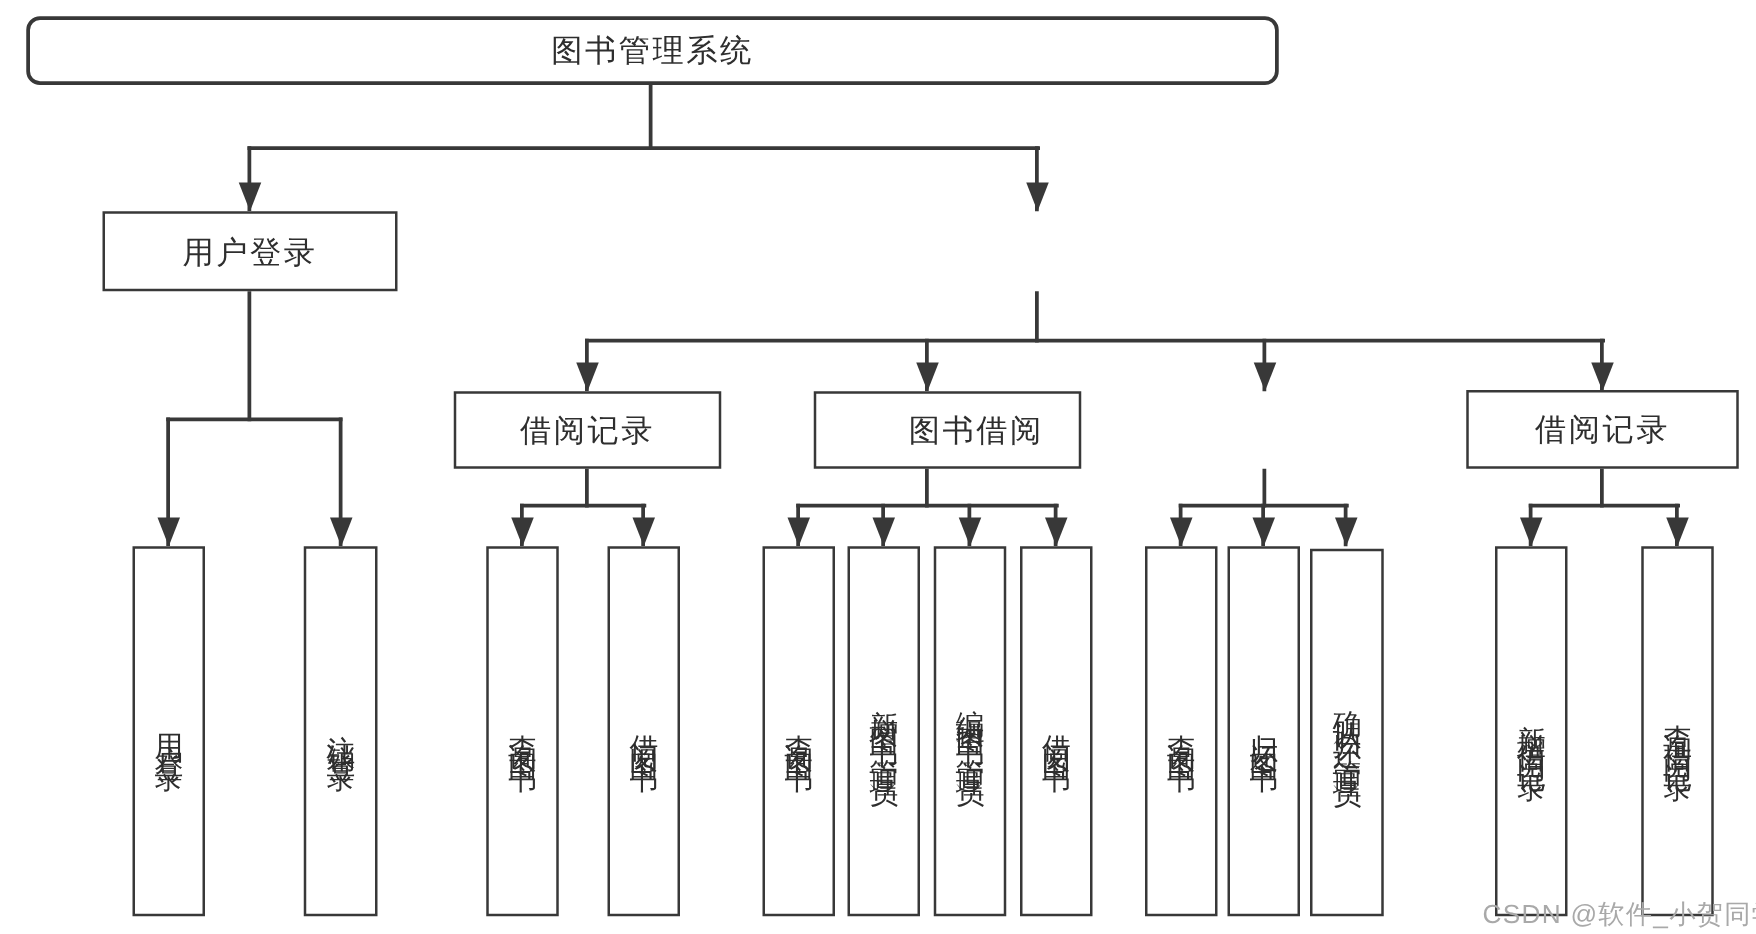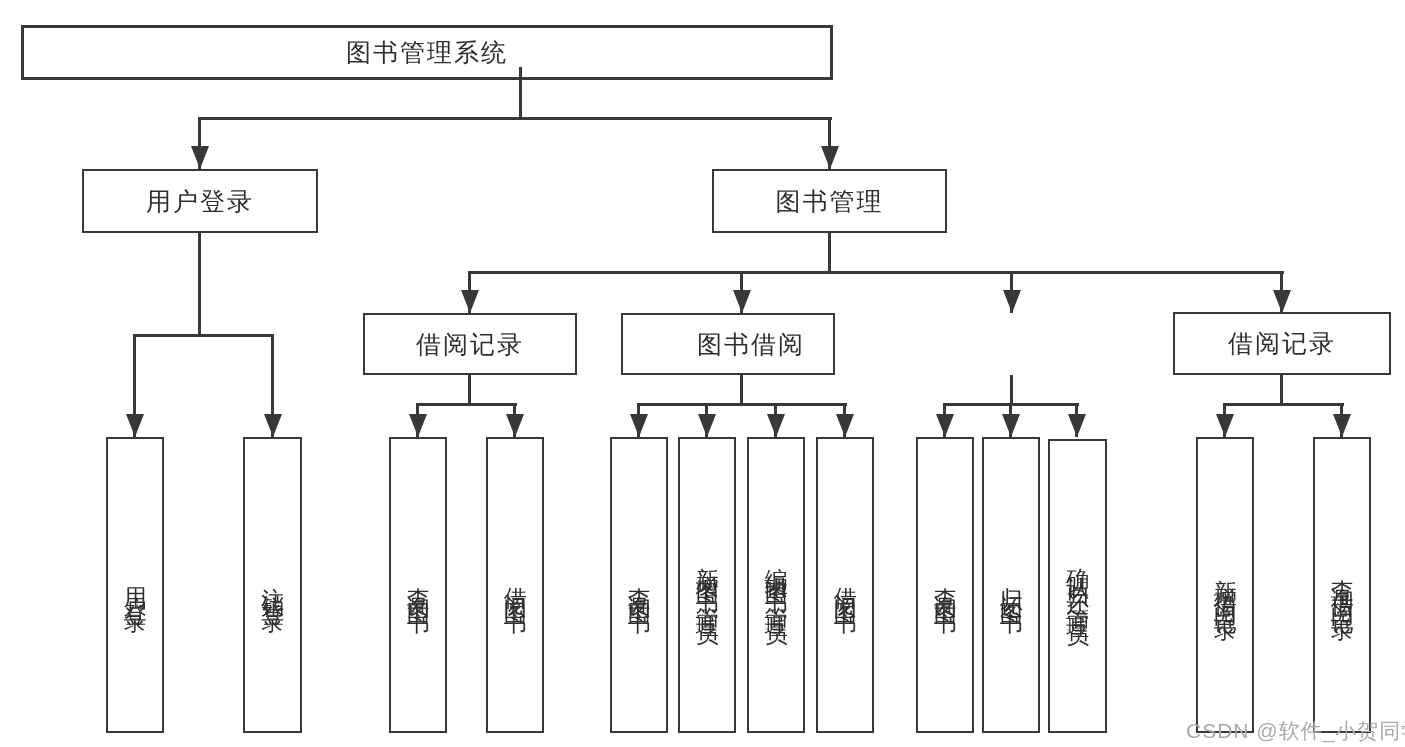--- a/index.html
+++ b/index.html
@@ -54,36 +54,33 @@
     white-space: nowrap;
     z-index: 5;
     letter-spacing: 1px;
   }
 </style>
 </head>
 <body>
 
 <div id="canvas">
 
-  <div class="box hbox rootbox" style="left:21px; top:25px; width:812px; height:55px;">
+  <div class="box hbox rootbox" style="left:21px; top:13px; width:1002px; height:55px;border-radius:11px;">
     <span>图书管理系统</span>
   </div>
 
   <div class="vline" style="left:519px; top:67px; height:52px;"></div>
   <div class="hline" style="left:198px; top:117px; width:634px;"></div>
   <div class="vline" style="left:198px; top:117px; height:52px;"></div>
   <div class="arrow" style="left:191px; top:146px;"></div>
   <div class="vline" style="left:828px; top:117px; height:52px;"></div>
   <div class="arrow" style="left:821px; top:146px;"></div>
 
   <div class="box hbox" style="left:82px; top:169px; width:236px; height:64px;">
     <span>用户登录</span>
-  </div>
-  <div class="box hbox" style="left:712px; top:169px; width:235px; height:64px;">
-    <span>图书管理</span>
   </div>
 
   <div class="vline" style="left:198px; top:233px; height:104px;"></div>
   <div class="hline" style="left:133px; top:334px; width:141px;"></div>
   <div class="vline" style="left:133px; top:334px; height:103px;"></div>
   <div class="arrow" style="left:126px; top:414px;"></div>
   <div class="vline" style="left:271px; top:334px; height:103px;"></div>
   <div class="arrow" style="left:264px; top:414px;"></div>
 
   <div class="vline" style="left:828px; top:233px; height:41px;"></div>
@@ -93,21 +90,21 @@
   <div class="vline" style="left:740px; top:271px; height:42px;"></div>
   <div class="arrow" style="left:733px; top:290px;"></div>
   <div class="vline" style="left:1010px; top:271px; height:42px;"></div>
   <div class="arrow" style="left:1003px; top:290px;"></div>
   <div class="vline" style="left:1280px; top:271px; height:42px;"></div>
   <div class="arrow" style="left:1273px; top:290px;"></div>
 
   <div class="box hbox" style="left:363px; top:313px; width:214px; height:62px;">
     <span>借阅记录</span>
   </div>
-  <div class="box hbox" style="left:621px; top:313px; width:214px; height:62px;padding-left:46px;">
+  <div class="box hbox" style="left:651px; top:313px; width:214px; height:62px;padding-left:46px;">
     <span>图书借阅</span>
   </div>
   <div class="box hbox" style="left:1173px; top:312px; width:218px; height:63px;">
     <span>借阅记录</span>
   </div>
 
   <div class="vline" style="left:468px; top:375px; height:31px;"></div>
   <div class="hline" style="left:416px; top:403px; width:101px;"></div>
   <div class="vline" style="left:416px; top:403px; height:34px;"></div>
   <div class="arrow" style="left:409px; top:414px;"></div>

